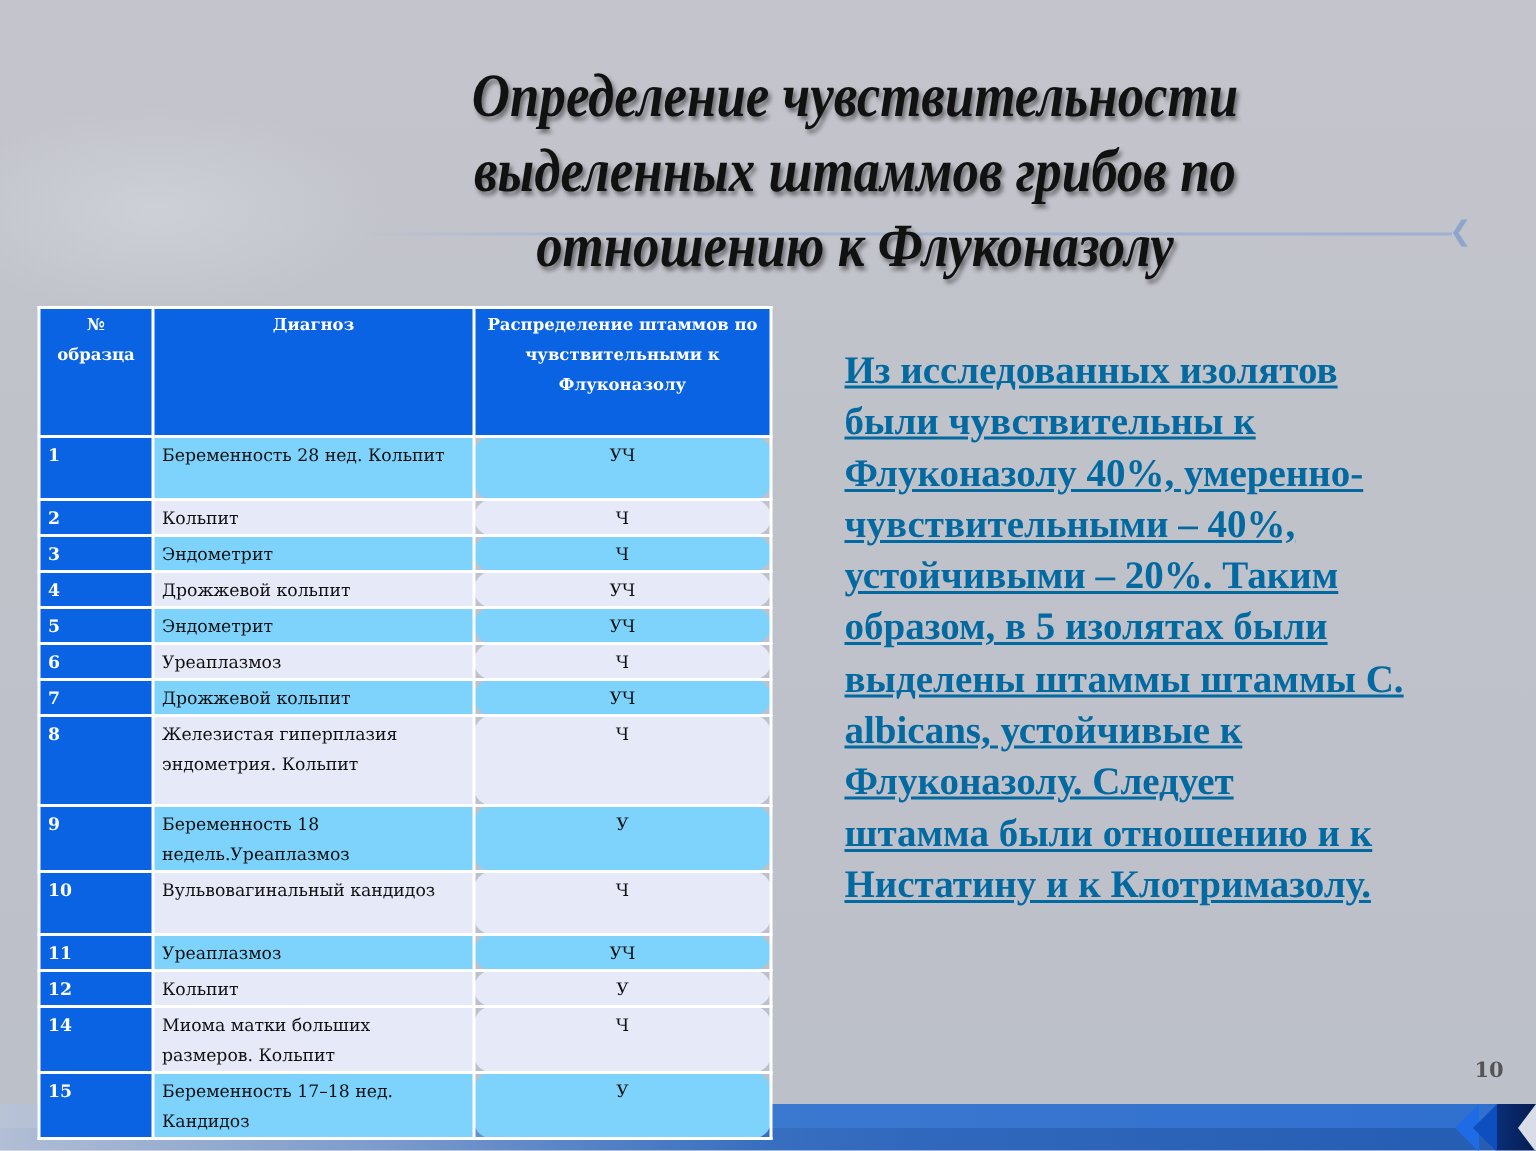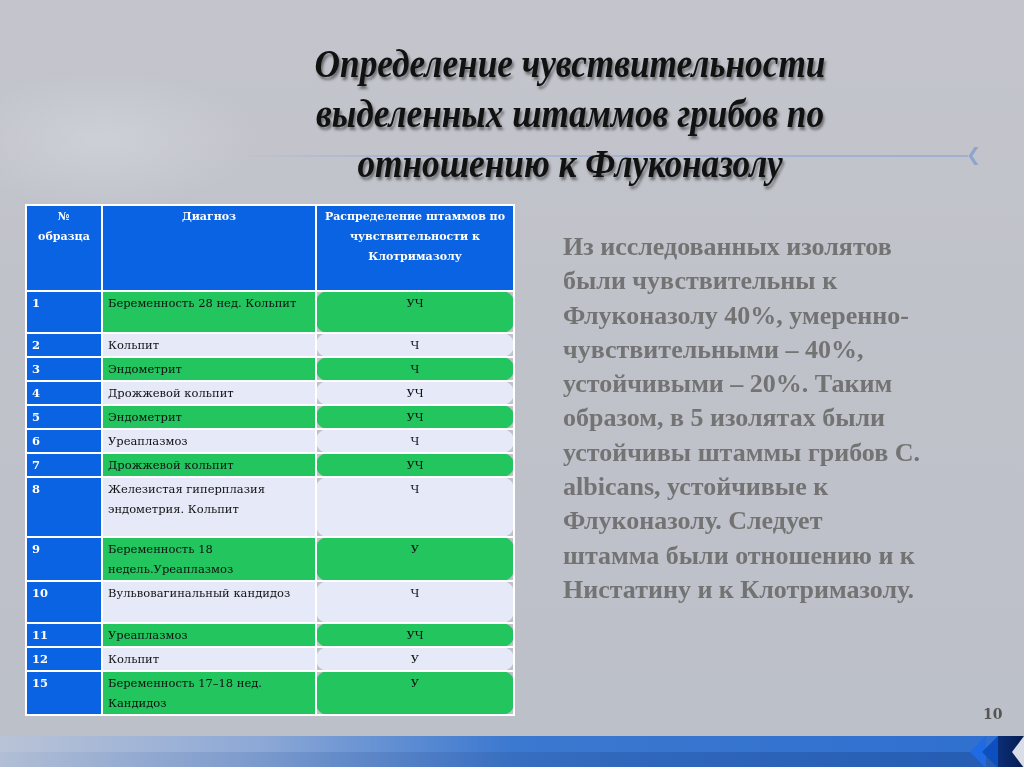--- a/index.html
+++ b/index.html
@@ -50,28 +50,28 @@
     }
     table.data th {
       background: #0a63e3; color: #ffffff; font-weight: bold;
       text-align: center; height: 82px; font-size: 11px; line-height: 20px;
     }
     table.data td.num {
       background: #0a63e3; color: #ffffff; font-weight: bold; width: 64px;
     }
     table.data td.diag { width: 202px; }
     table.data td.res { text-align: center; border-radius: 12px; }
-    tr.odd td.diag, tr.odd td.res { background: #22c55e; }
+    tr.odd td.diag, tr.odd td.res { background: #7dd3fc; }
     tr.even td.diag, tr.even td.res { background: #e6e9f8; }
     tr.tall td { height: 56px; }
     tr.double td { height: 38px; }
     .body-text {
       position: absolute; left: 563px; top: 230px; width: 400px;
       font-family: "Liberation Serif", serif; font-weight: bold;
-      font-size: 26px; line-height: 34.3px; color: #737373;
+      font-size: 26px; line-height: 34.3px; color: #0369a1; text-decoration: underline;
     }
     .page-num {
       position: absolute; left: 983px; top: 706px;
       font-family: "DejaVu Serif", serif; font-weight: bold;
       font-size: 14px; color: #555;
     }
     .bottom-band {
       position: absolute; left: 0; top: 736px; width: 1024px; height: 31px;
       background: linear-gradient(90deg, #b9c3d6 0%, #8ea9d6 25%, #3b78d0 50%, #2f6fcf 100%);
     }
@@ -103,21 +103,21 @@
     <div>отношению к Флуконазолу</div>
   </div>
   <div class="title-line"></div>
   <div class="title-line-cap">❮</div>
 
   <table class="data">
     <thead>
       <tr>
         <th>№ образца</th>
         <th>Диагноз</th>
-        <th>Распределение штаммов по чувствительности к Клотримазолу</th>
+        <th>Распределение штаммов по чувствительными к Флуконазолу</th>
       </tr>
     </thead>
     <tbody>
       <tr class="odd double">
         <td class="num">1</td>
         <td class="diag">Беременность 28 нед. Кольпит</td>
         <td class="res">УЧ</td>
       </tr>
       <tr class="even">
         <td class="num">2</td>
@@ -166,37 +166,42 @@
       </tr>
       <tr class="odd">
         <td class="num">11</td>
         <td class="diag">Уреаплазмоз</td>
         <td class="res">УЧ</td>
       </tr>
       <tr class="even">
         <td class="num">12</td>
         <td class="diag">Кольпит</td>
         <td class="res">У</td>
+      </tr>
+      <tr class="even double">
+        <td class="num">14</td>
+        <td class="diag">Миома матки больших размеров. Кольпит</td>
+        <td class="res">Ч</td>
       </tr>
       <tr class="odd double">
         <td class="num">15</td>
         <td class="diag">Беременность 17–18 нед. Кандидоз</td>
         <td class="res">У</td>
       </tr>
     </tbody>
   </table>
 
   <div class="body-text">
     <div>Из исследованных изолятов</div>
     <div>были чувствительны к</div>
     <div>Флуконазолу 40%, умеренно-</div>
     <div>чувствительными – 40%,</div>
     <div>устойчивыми – 20%. Таким</div>
     <div>образом, в 5 изолятах были</div>
-    <div>устойчивы штаммы грибов C.</div>
+    <div>выделены штаммы штаммы C.</div>
     <div>albicans, устойчивые к</div>
     <div>Флуконазолу. Следует</div>
     <div>штамма были отношению и к</div>
     <div>Нистатину и к Клотримазолу.</div>
   </div>
 
   <div class="page-num">10</div>
 
   <div class="bottom-band"></div>
   <div class="bottom-band-dark"></div>

